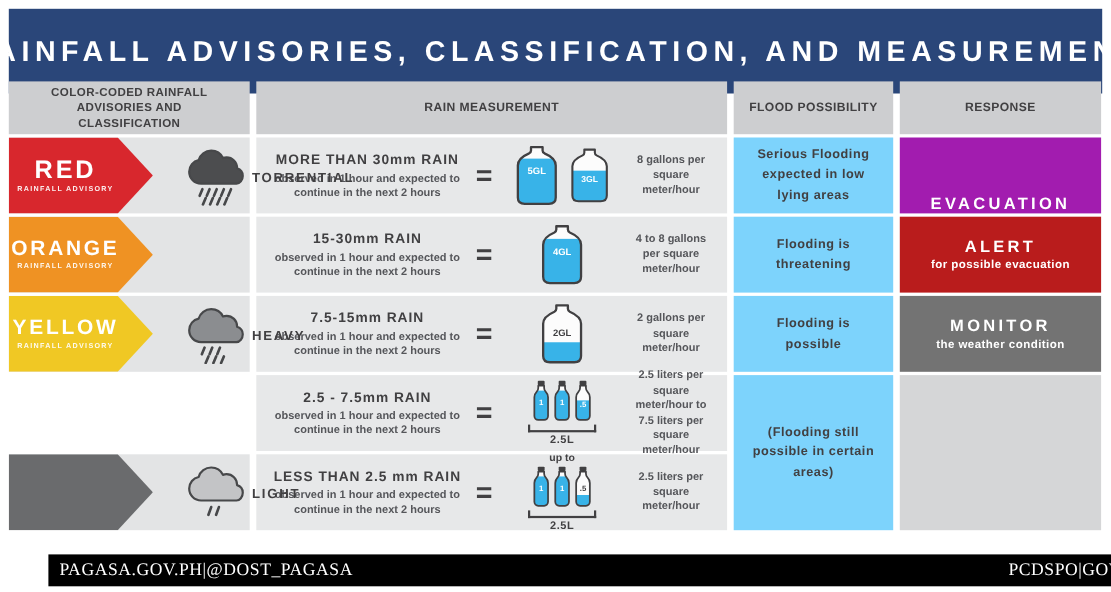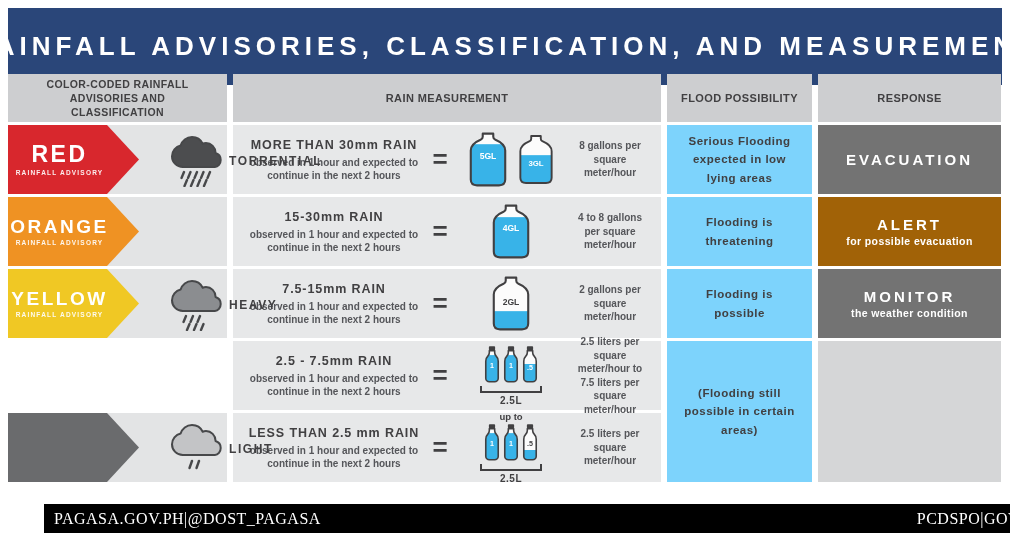--- a/index.html
+++ b/index.html
@@ -148,21 +148,21 @@
           <rect x="0" y="24" width="46" height="34" clip-path="url(#jw0b)" fill="#38b3e8"></rect>
           <path d="M17.5 2h11v3.2c0 1.2.7 2.2 1.8 2.8C36.6 10.7 41 14.8 41 19.5V50c0 3.9-2.6 6-6.5 6h-23C7.6 56 5 53.9 5 50V19.5c0-4.7 4.4-8.8 10.7-11.5 1.1-.6 1.8-1.6 1.8-2.8z" fill="none" stroke="#414042" stroke-width="2.2" stroke-linejoin="round"></path>
           <text x="23" y="36" text-anchor="middle" font-size="9" font-weight="bold" fill="#ffffff">3GL</text>
         </svg>
       </div>
       <div class="volume">8 gallons per square meter/hour</div>
     </div>
 
     <div class="flood c3 r1">Serious Flooding expected in low lying areas</div>
 
-    <div class="resp c4 r1" style="background: #737373;">
+    <div class="resp c4 r1" style="background: #a21caf; justify-content: flex-end;">
       <div class="resp-title">EVACUATION</div>
     </div>
 
     <div class="cls c1 r2">
       <div class="arrow">
         <svg width="131" height="69" viewBox="0 0 131 69">
           <polygon points="0,0 99,0 131,34.5 99,69 0,69" fill="#ef9223"></polygon>
         </svg>
         <div class="arrow-text">
           <div class="adv-name">ORANGE</div>
@@ -188,21 +188,21 @@
           <rect x="0" y="14" width="46" height="44" clip-path="url(#jw1a)" fill="#38b3e8"></rect>
           <path d="M17.5 2h11v3.2c0 1.2.7 2.2 1.8 2.8C36.6 10.7 41 14.8 41 19.5V50c0 3.9-2.6 6-6.5 6h-23C7.6 56 5 53.9 5 50V19.5c0-4.7 4.4-8.8 10.7-11.5 1.1-.6 1.8-1.6 1.8-2.8z" fill="none" stroke="#414042" stroke-width="2.2" stroke-linejoin="round"></path>
           <text x="23" y="29" text-anchor="middle" font-size="9" font-weight="bold" fill="#ffffff">4GL</text>
         </svg>
       </div>
       <div class="volume">4 to 8 gallons per square meter/hour</div>
     </div>
 
     <div class="flood c3 r2">Flooding is threatening</div>
 
-    <div class="resp c4 r2" style="background: #a16207;">
+    <div class="resp c4 r2" style="background: #b91c1c;">
       <div class="resp-title">ALERT</div>
       <div class="resp-sub">for possible evacuation</div>
     </div>
 
     <div class="cls c1 r3">
       <div class="arrow">
         <svg width="131" height="69" viewBox="0 0 131 69">
           <polygon points="0,0 99,0 131,34.5 99,69 0,69" fill="#f0c824"></polygon>
         </svg>
         <div class="arrow-text">

